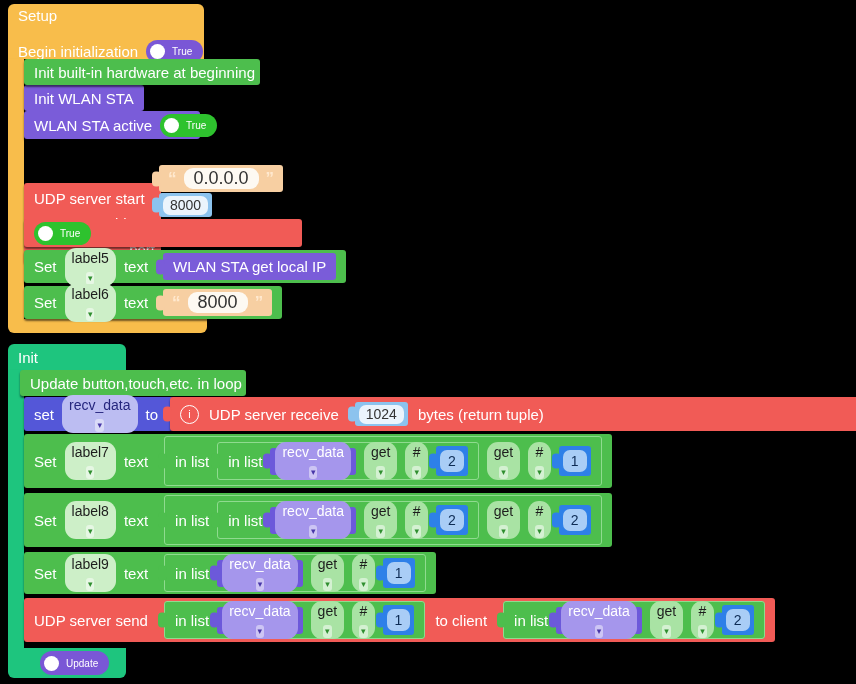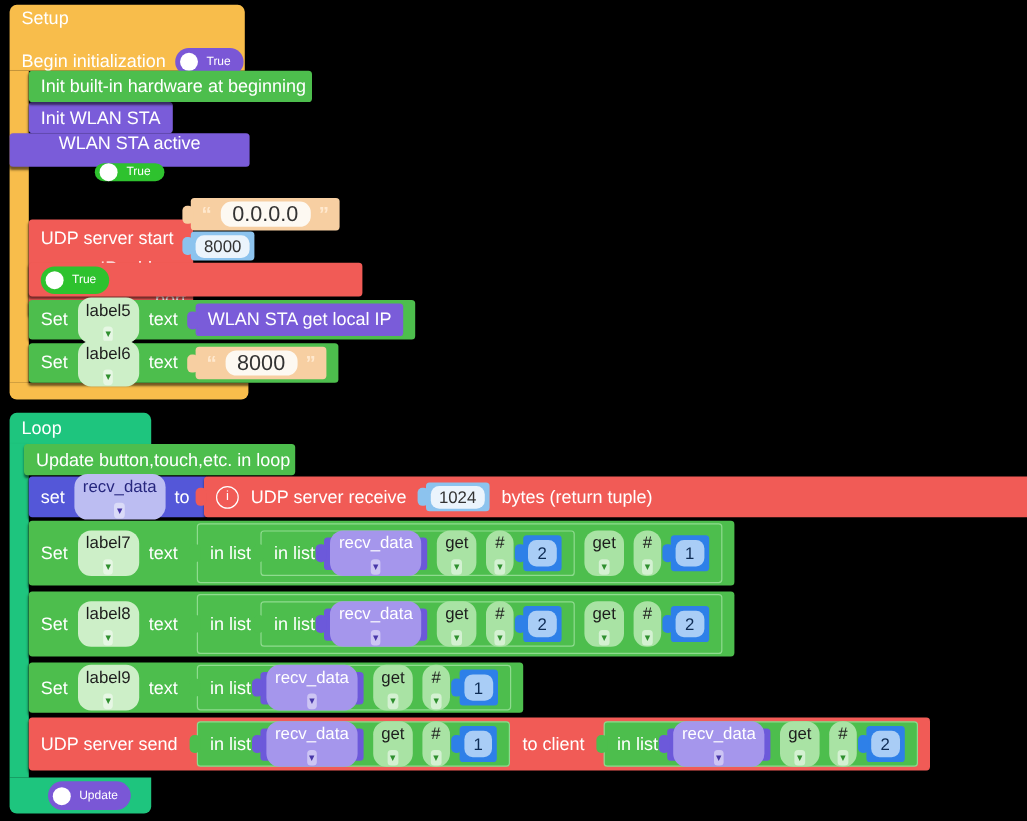--- a/index.html
+++ b/index.html
@@ -78,21 +78,21 @@
   <div class="blk orange nopad" style="left:8px;top:319px;width:199px;height:14px;border-radius:0 0 6px 6px;"></div>
 
   <div class="blk purple" style="left:24px;top:85px;width:120px;height:26px;">
     <span class="txt">Init WLAN STA</span>
   </div>
 
   <div class="blk green" style="left:24px;top:59px;width:236px;height:26px;">
     <span class="txt">Init built-in hardware at beginning</span>
   </div>
 
-  <div class="blk purple" style="left:8px;top:111px;width:200px;height:28px;flex-direction:column;">
+  <div class="blk purple" style="left:24px;top:111px;width:176px;height:28px;">
     <span class="txt">WLAN STA active</span>
     <span class="toggle tg-green">
       <span class="knob"></span>
       <span>True</span>
     </span>
   </div>
 
   <div class="blk red col" style="left:24px;top:139px;width:137px;height:80px;padding:0;margin-top:44px;">
     <div class="txt" style="padding:4px 0 0 10px;line-height:24px;">UDP server start</div>
     <div class="rlabel">IP address</div>
@@ -134,21 +134,21 @@
     </span>
     <span class="txt">text</span>
     <span class="str vtab" style="margin-left:7px;">
       <span class="q">“</span>
       <span class="fld">8000</span>
       <span class="q">”</span>
     </span>
   </div>
 
   <div class="blk teal" style="left:8px;top:344px;width:118px;height:26px;border-radius:6px 6px 0 0;">
-    <span class="txt">Loop</span>
+    <span class="txt">Init</span>
   </div>
   <div class="blk teal nopad" style="left:8px;top:370px;width:16px;height:278px;border-radius:0;"></div>
   <div class="blk teal nopad" style="left:8px;top:648px;width:118px;height:30px;border-radius:0 0 6px 6px;"></div>
   <div class="toggle tg-purple" style="position:absolute;left:40px;top:651px;height:24px;">
     <span class="knob"></span>
     <span>Update</span>
   </div>
 
   <div class="blk green" style="left:20px;top:370px;width:226px;height:26px;">
     <span class="txt">Update button,touch,etc. in loop</span>

